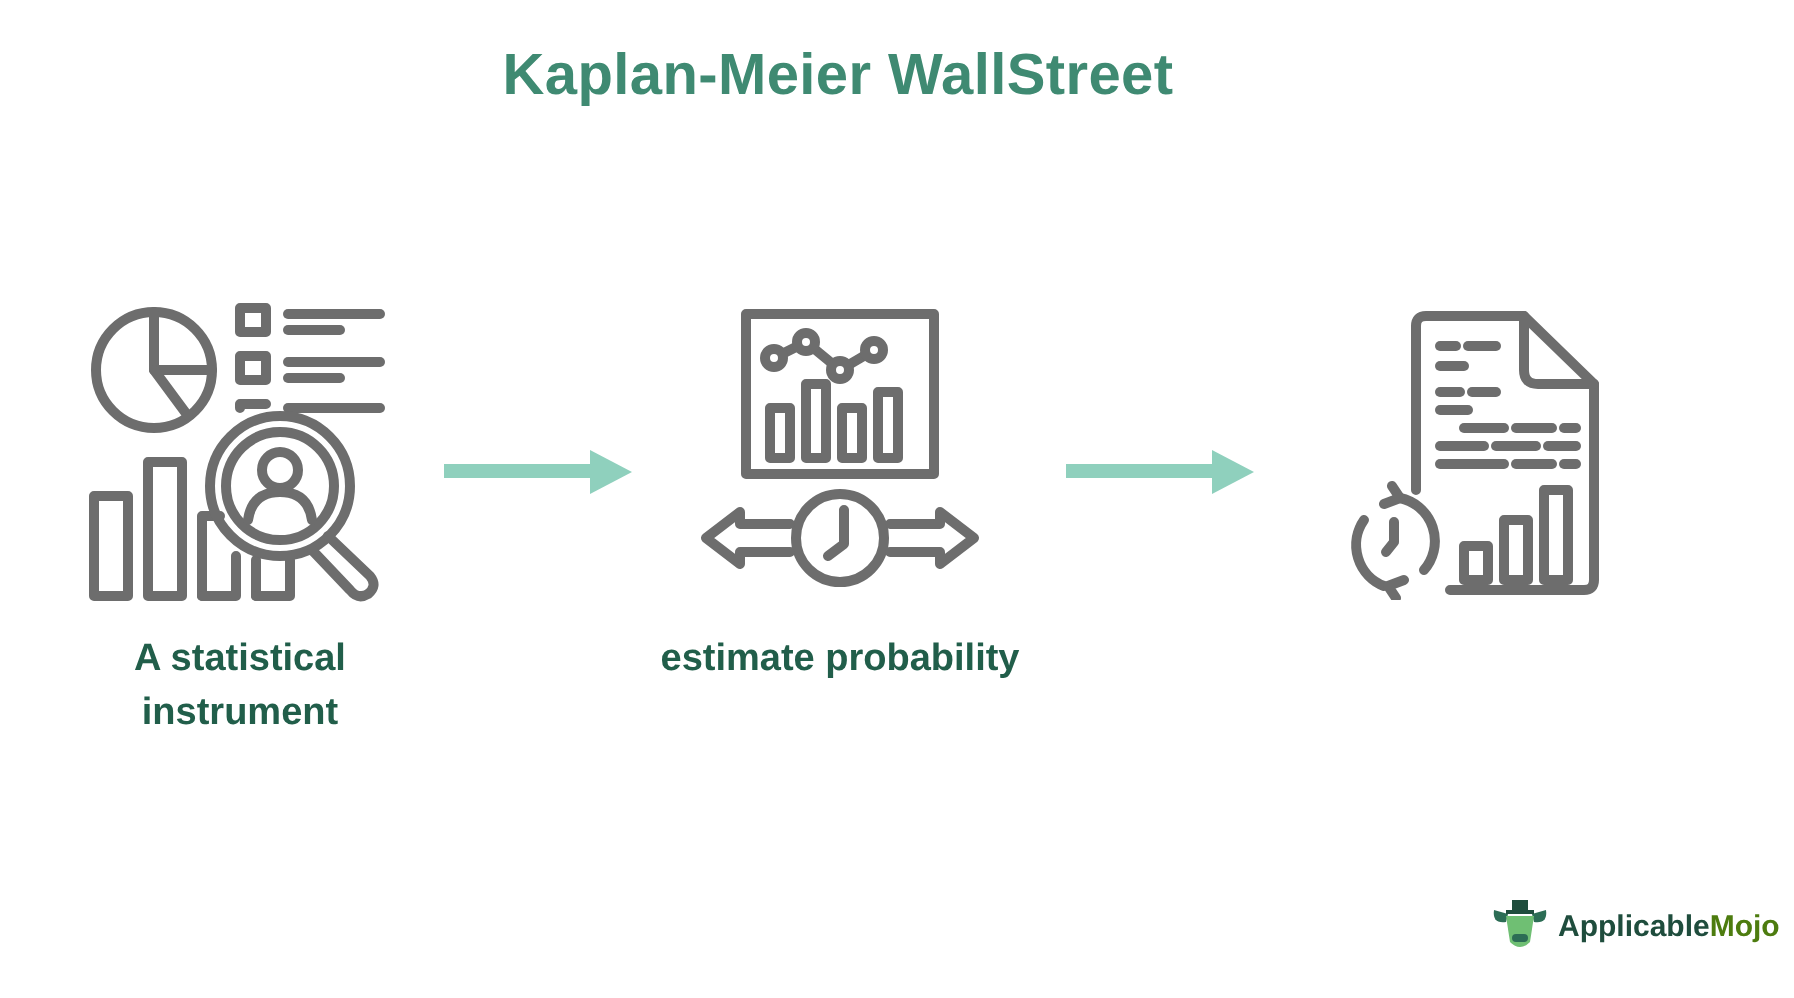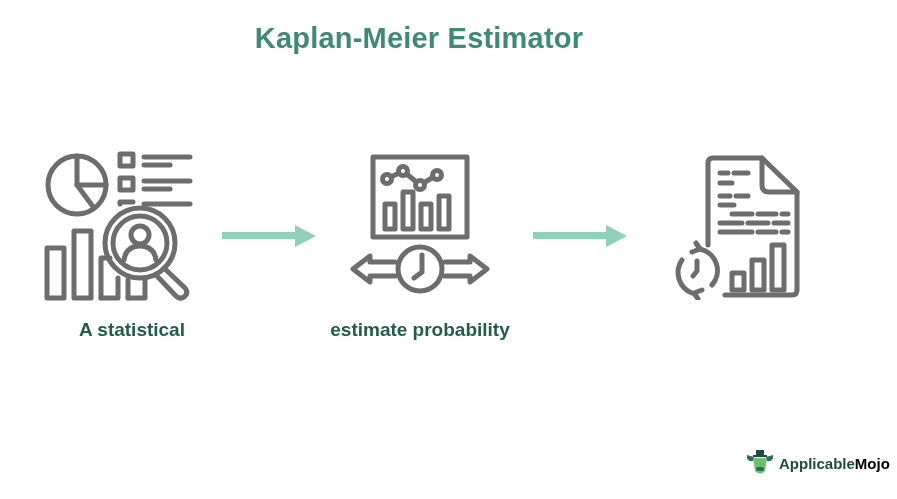--- a/index.html
+++ b/index.html
@@ -13,26 +13,26 @@
     }
     .icon { position: absolute; }
     .icon svg { display: block; }
     .arrow { position: absolute; }
     .caption {
       position: absolute; text-align: center; font-size: 19px; font-weight: bold;
       color: #215e4a; line-height: 27px;
     }
     .logo { position: absolute; left: 745px; top: 449px; display: flex; align-items: center; }
     .logo-text { font-size: 15px; font-weight: bold; color: #1f4d3d; margin-left: 4px; }
-    .logo-text .accent { color: #000000; }
+    .logo-text .accent { color: #4d7c0f; }
   </style>
 </head>
 <body>
 
-<div class="title">Kaplan-Meier Estimator</div>
+<div class="title">Kaplan-Meier WallStreet</div>
 
 <div class="icon" style="left:40px; top:148px;">
   <svg width="155" height="155" viewBox="0 0 155 155" fill="none" stroke="#6d6d6d" stroke-width="5" stroke-linejoin="round" stroke-linecap="round">
 
     <circle cx="37" cy="37" r="29"></circle>
     <path d="M37 8 V37 H66"></path>
     <path d="M37 37 L54 60"></path>
 
     <rect x="80" y="6" width="13" height="12"></rect>
     <rect x="80" y="30" width="13" height="12"></rect>
@@ -114,22 +114,23 @@
     <rect x="80" y="105" width="12" height="30"></rect>
     <rect x="100" y="90" width="12" height="45"></rect>
     <path d="M20 138 A22 22 0 0 1 10 105"></path>
     <path d="M28 94 A22 22 0 0 1 40 130"></path>
     <polyline points="20,97 28,94 24,88"></polyline>
     <polyline points="30,135 22,138 26,144"></polyline>
     <polyline points="25,106 25,116 21,121"></polyline>
   </svg>
 </div>
 
-<div class="caption" style="left:32px; top:316px; width:200px;">
+<div class="caption" style="left:20px; top:316px; width:200px;">
   <div>A statistical</div>
+  <div>instrument</div>
 </div>
 
 <div class="caption" style="left:300px; top:316px; width:240px;">
   <div>estimate probability</div>
 </div>
 
 <div class="caption" style="left:640px; top:316px; width:210px;">
 </div>
 
 <div class="logo">

